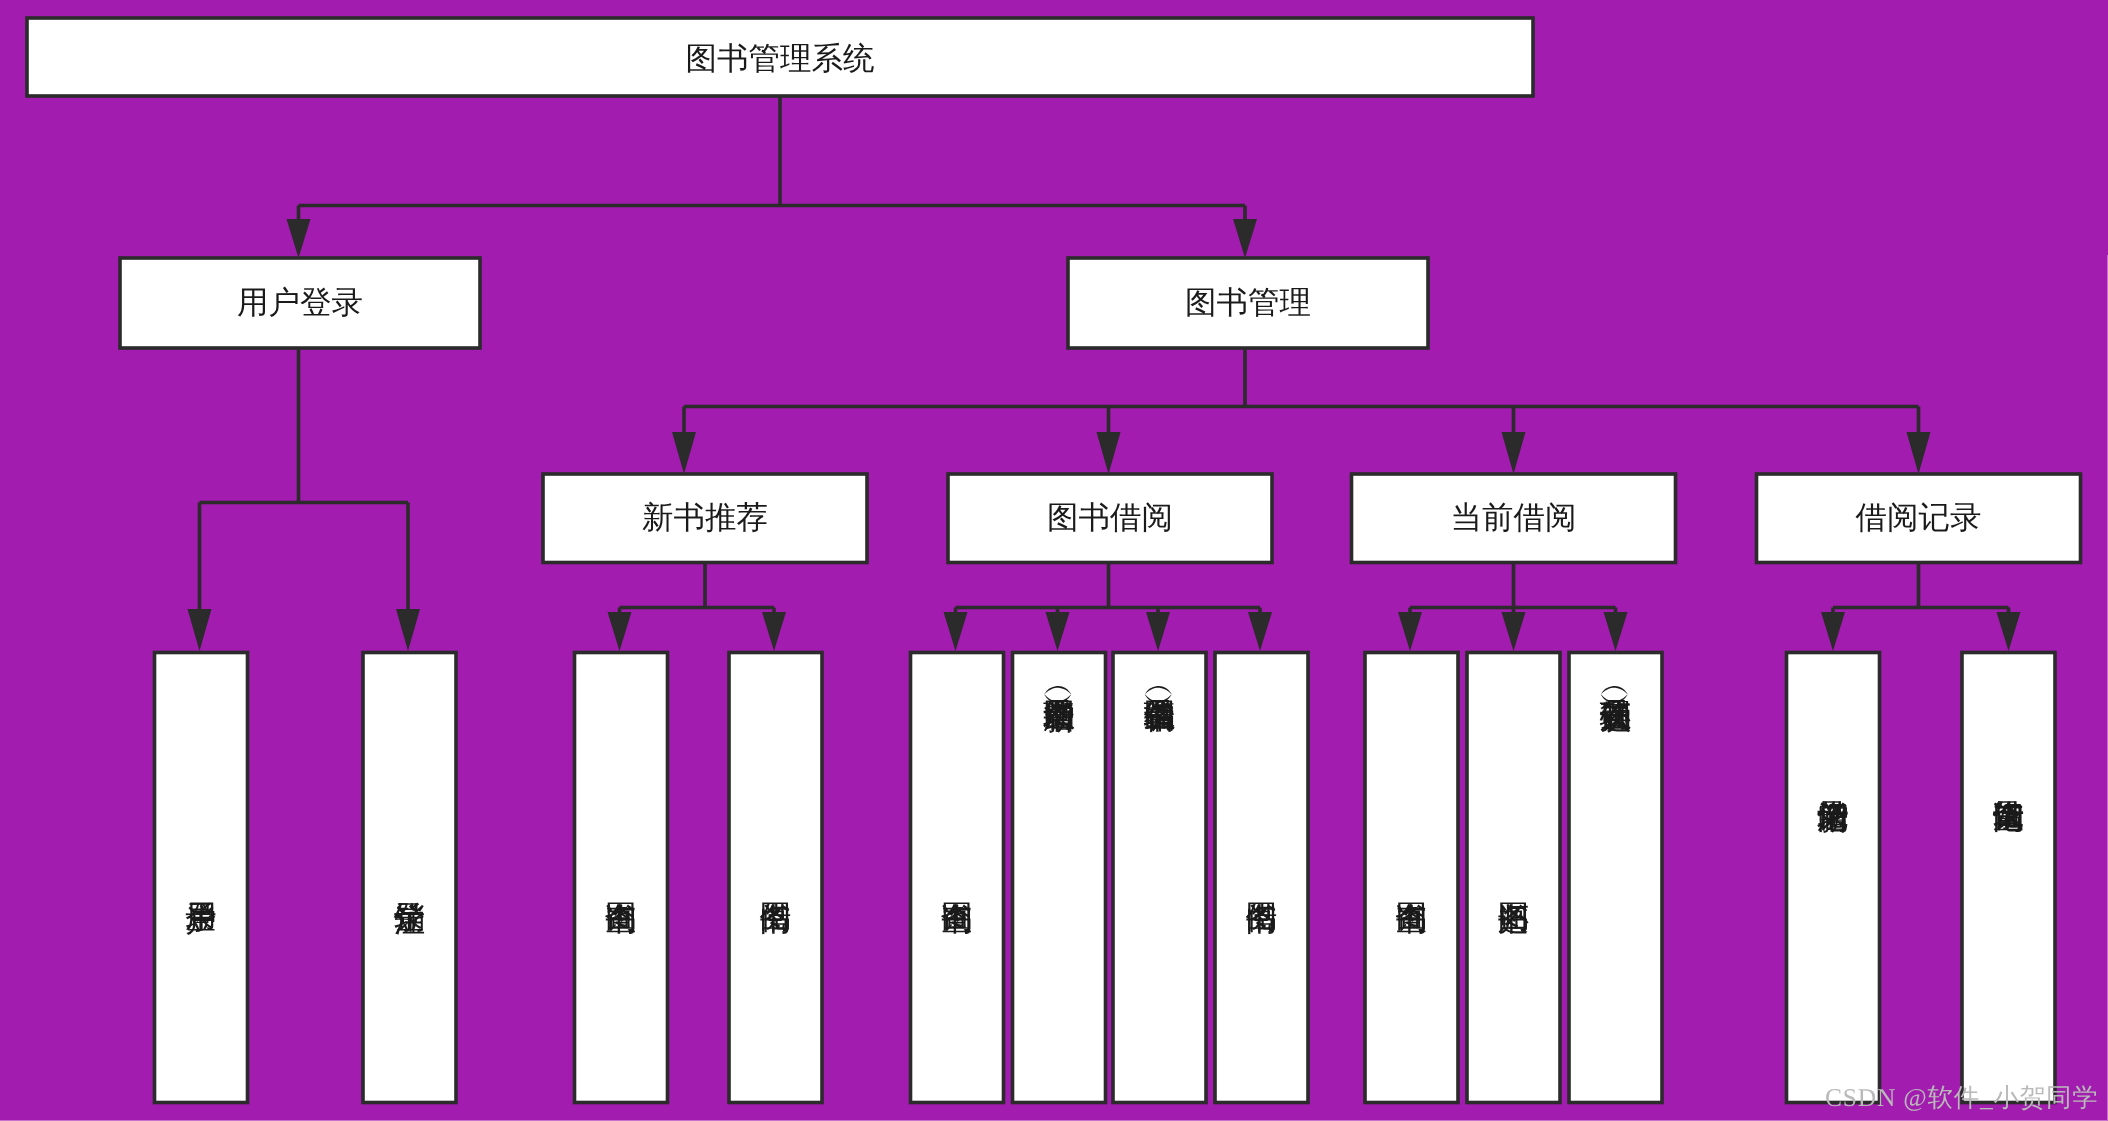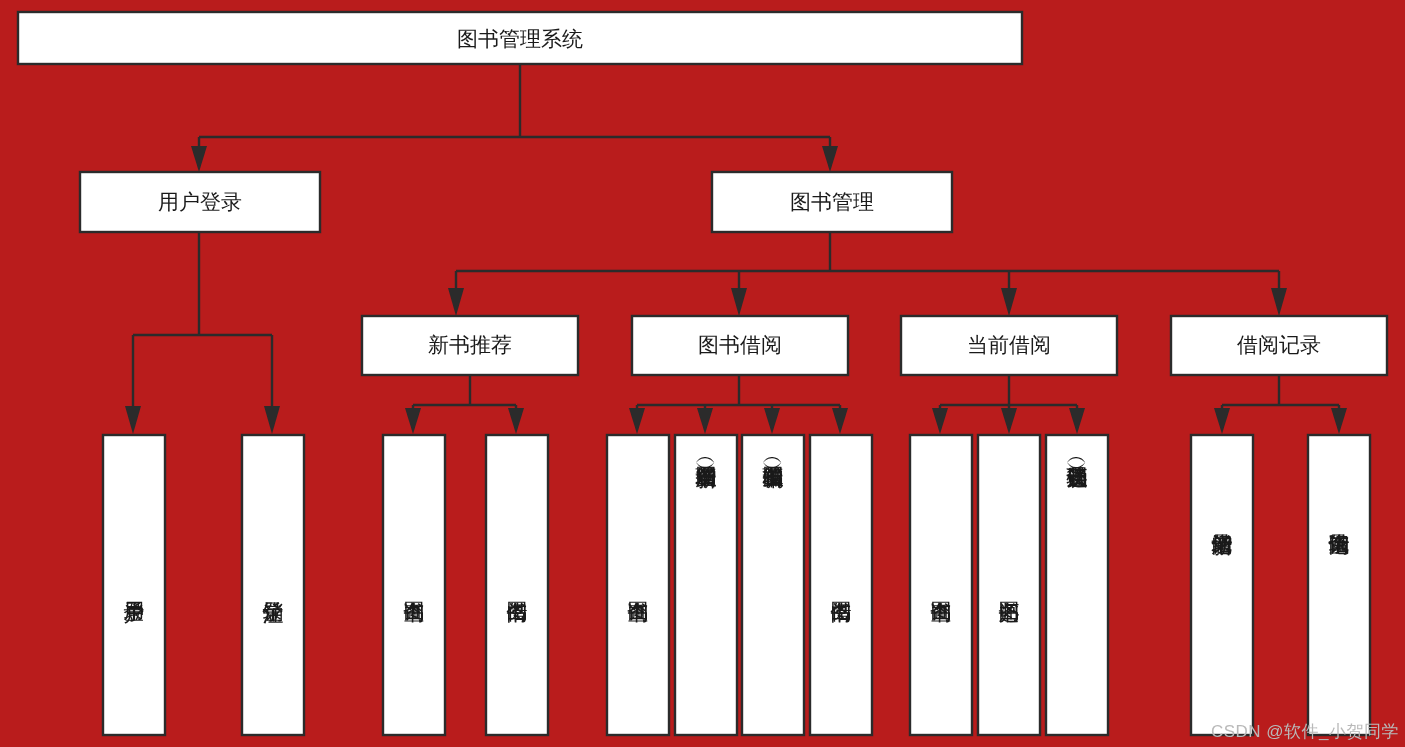--- a/index.html
+++ b/index.html
@@ -11,21 +11,21 @@
   body {
     width: 1405px;
     height: 747px;
     overflow: hidden;
     font-family: "DejaVu Sans", "Liberation Sans", sans-serif;
   }
   #diagram-root {
     position: relative;
     width: 1405px;
     height: 747px;
-    background: #b91c1c;
+    background: #a21caf;
   }
   svg.diagram-canvas {
     position: absolute;
     inset: 0;
     width: 1405px;
     height: 747px;
     display: block;
   }
   .node-box {
     fill: #ffffff;
@@ -52,21 +52,21 @@
   .node-label-vertical {
     fill: #1a1a1a;
     font-family: "DejaVu Sans", "Liberation Sans", sans-serif;
     font-size: 21px;
     text-anchor: middle;
   }
   .watermark-text {
     position: absolute;
     right: 6px;
     bottom: 4px;
-    font-family: Liberation Sans, sans-serif;
+    font-family: Liberation Serif, serif;
     font-size: 17px;
     color: #b9b9b9;
     letter-spacing: 0.5px;
     white-space: nowrap;
     user-select: none;
   }
 </style>
 </head>
 <body>
 

